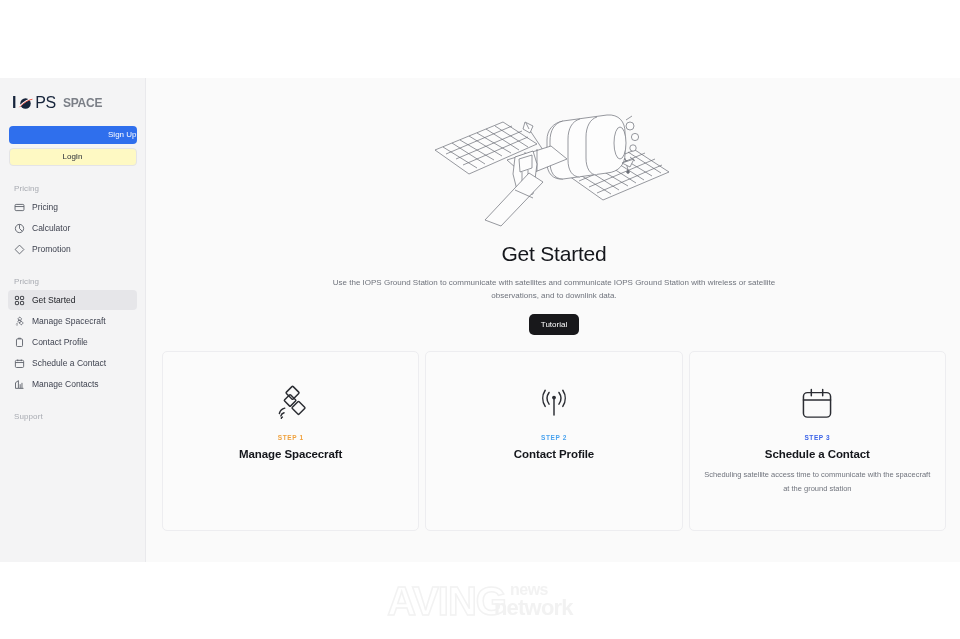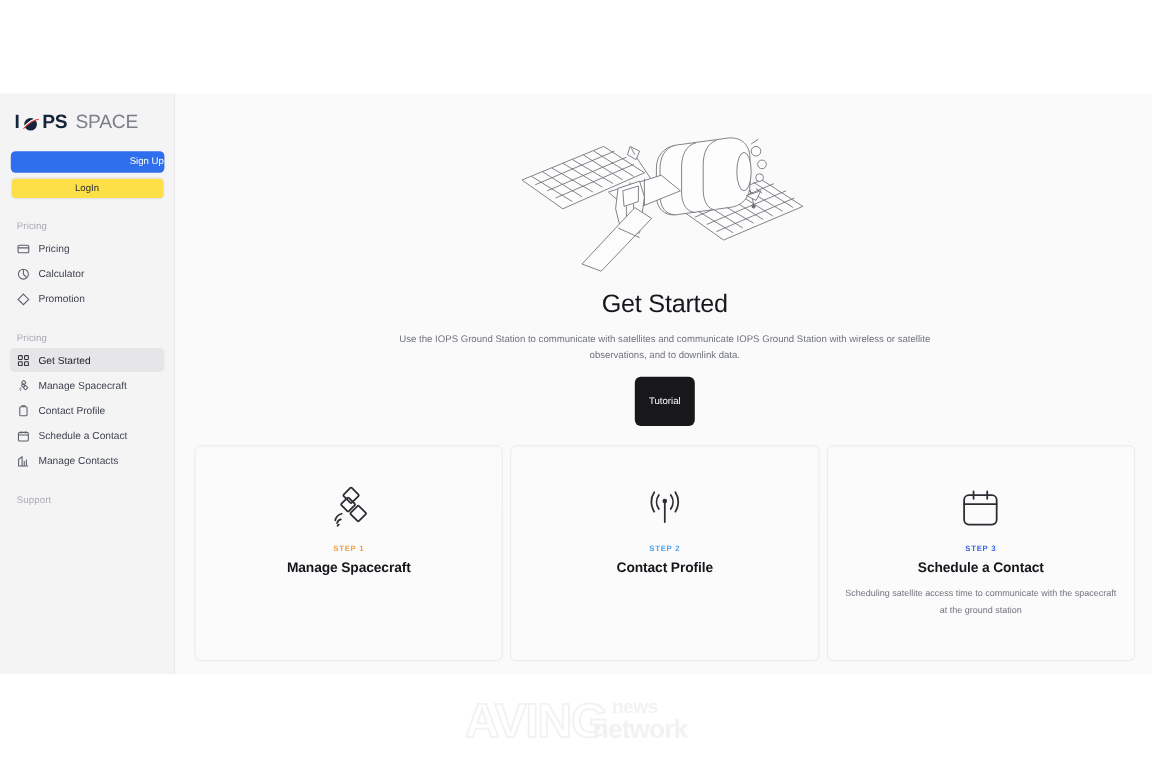--- a/index.html
+++ b/index.html
@@ -21,32 +21,32 @@
   .sidebar {
     width: 146px; height: 484px;
     background: #f4f4f5;
     border-right: 1px solid #e9e9ec;
     padding: 10px 8px 0 8px;
     flex: 0 0 146px;
   }
   .logo { display: flex; align-items: center; gap: 2px; padding: 4px 2px 0 4px; height: 26px; }
   .logo-i { font-size: 16px; font-weight: 700; color: #16243b; letter-spacing: -0.3px; }
   .logo-o { display:inline-block; width: 15px; height: 15px; position: relative; margin: 0 0px; }
-  .logo-ps { font-size: 16px; font-weight: 700; color: #16243b; letter-spacing: -0.3px; }
-  .logo-space { font-size: 16px; font-weight: 400; color: #7b7f87; letter-spacing: -0.2px; margin-left: 5px; }
+  .logo-ps { font-size: 16px; font-weight: 400; color: #16243b; letter-spacing: -0.3px; }
+  .logo-space { font-size: 12px; font-weight: 700; color: #7b7f87; letter-spacing: -0.2px; margin-left: 5px; }
 
   .btn-signup {
     display: block; width: 128px; height: 18px; margin: 12px auto 0 auto;
     background: #2f6fed; color: #fff; border: none; border-radius: 4px;
     font-size: 8px; font-family: "Liberation Sans", sans-serif; cursor: pointer;
     line-height: 18px; text-align: right;
   }
   .btn-login {
     display: block; width: 128px; height: 18px; margin: 4px auto 0 auto;
-    background: #fde047; color: #2b2f36; border: 1px solid #e4e4e7; border-radius: 4px;
+    background: #fef9c3; color: #2b2f36; border: 1px solid #e4e4e7; border-radius: 4px;
     font-size: 8px; font-family: "Liberation Sans", sans-serif; cursor: pointer;
     line-height: 16px; text-align: center;
   }
 
   .nav-group-title {
     font-size: 8px; color: #a8abb2; padding: 0 0 0 6px;
     margin-top: 18px; margin-bottom: 4px; letter-spacing: 0.1px;
   }
   .nav-item {
     display: flex; align-items: center; gap: 7px;
@@ -71,21 +71,21 @@
     text-align: center; font-size: 21px; color: #15171c; font-weight: 400;
     margin-top: 8px; letter-spacing: -0.2px;
   }
   .hero-desc {
     text-align: center; font-size: 8px; color: #6f737c; line-height: 1.65;
     max-width: 470px; margin: 10px auto 10px auto;
   }
   .tutorial-wrap { display: flex; justify-content: center; margin-top: 12px; }
   .btn-tutorial {
     background: #18181b; color: #ffffff; border: none; border-radius: 5px;
-    font-size: 8px; padding: 16px 12px; cursor: pointer;
+    font-size: 8px; padding: 6px 12px; cursor: pointer;
     font-family: "Liberation Sans", sans-serif;
   }
 
   
   .cards { display: flex; gap: 6px; margin-top: 16px; padding: 0 6px; }
   .card {
     flex: 1; background: #fbfbfb; border: 1px solid #ededf0; border-radius: 5px;
     height: 180px; padding: 26px 12px 0 12px; text-align: center;
   }
   .card-ico { height: 52px; display: flex; align-items: center; justify-content: center; }

